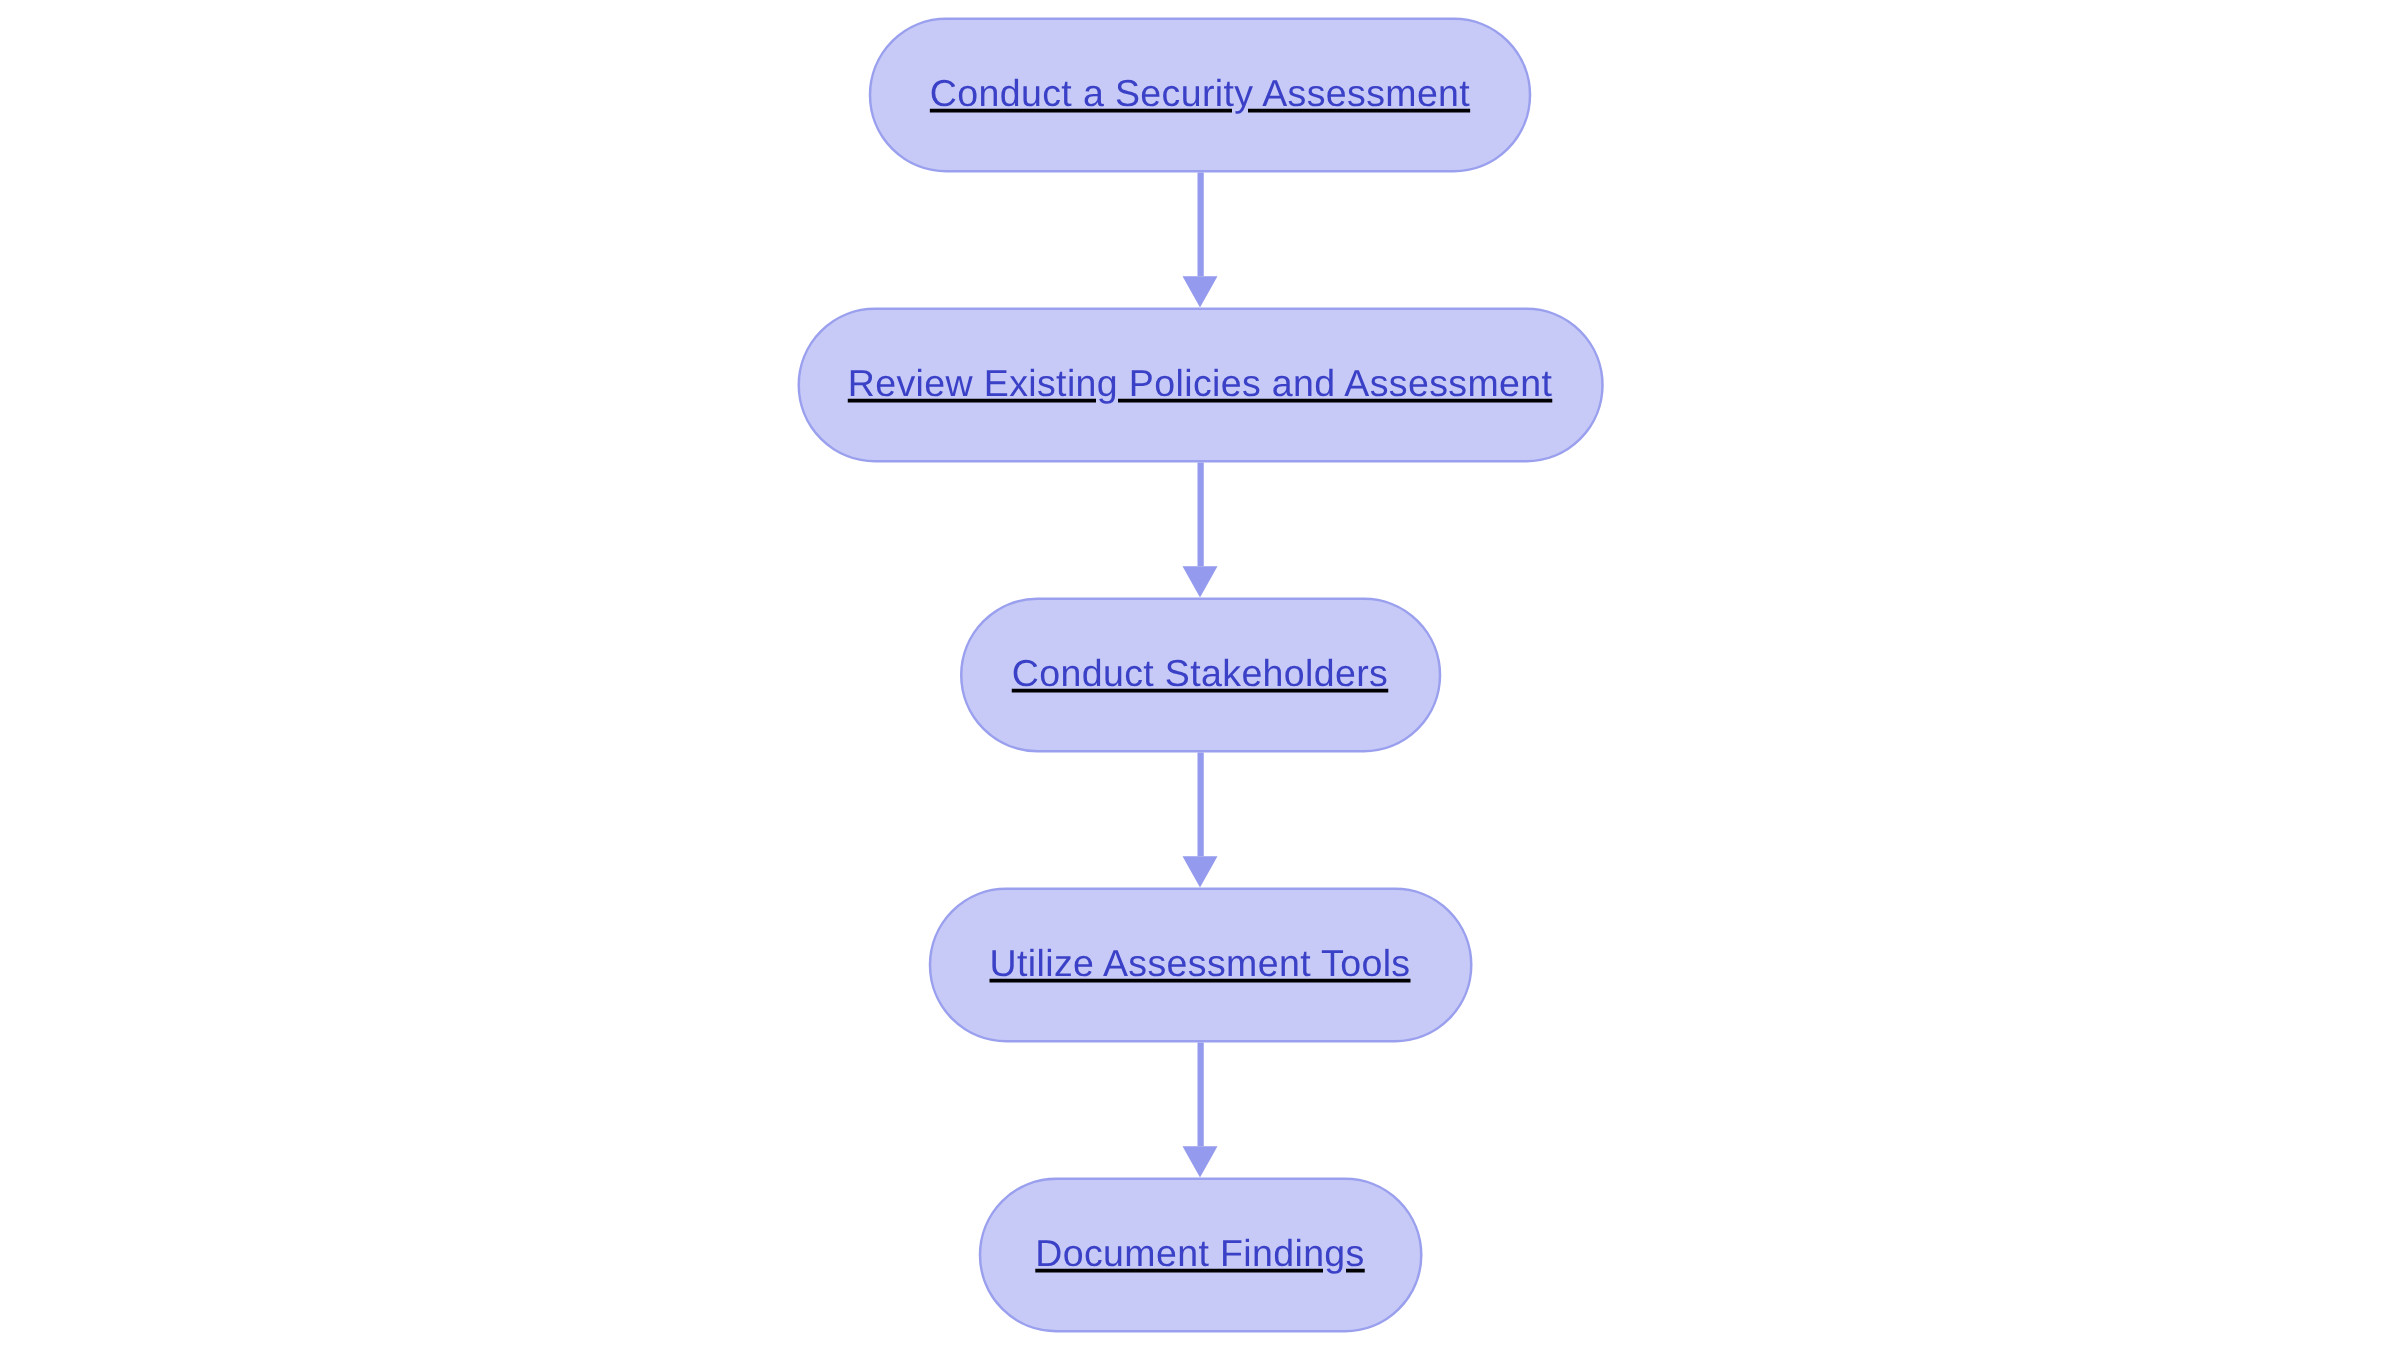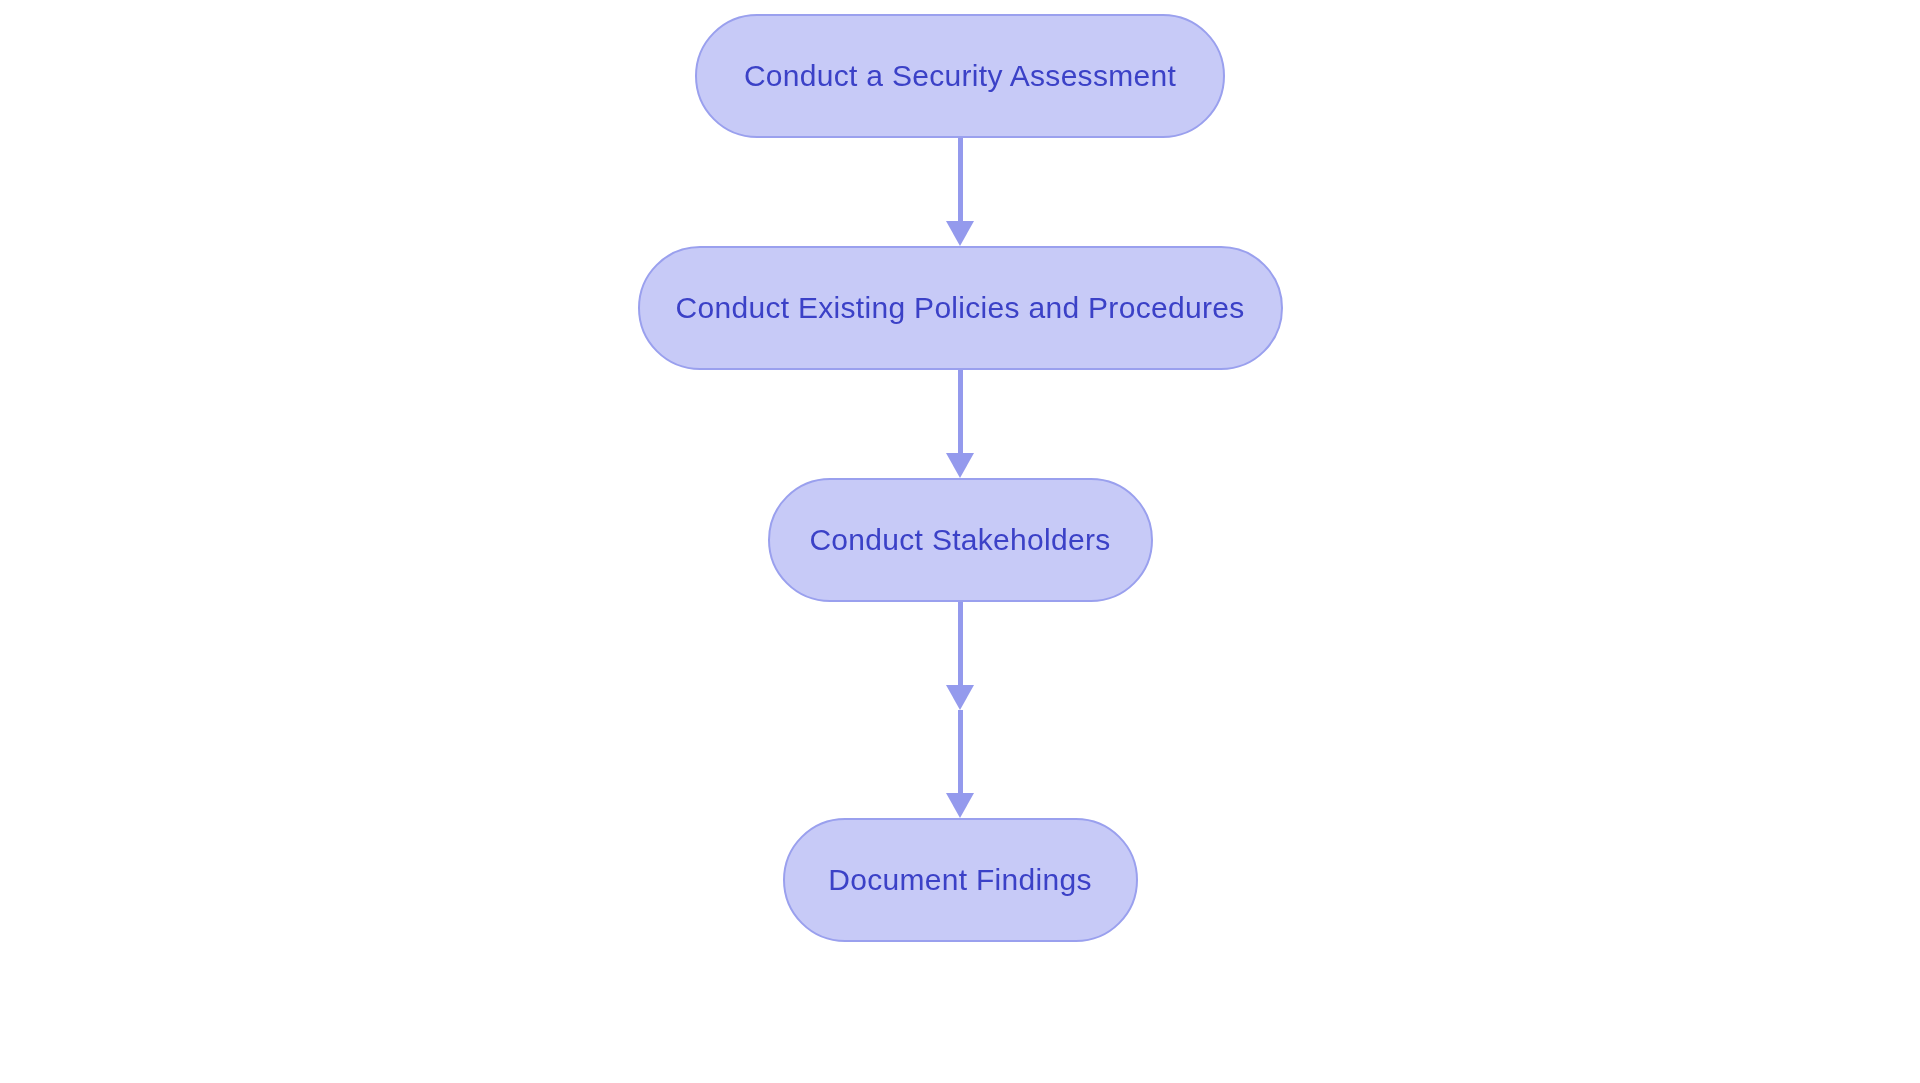--- a/index.html
+++ b/index.html
@@ -31,20 +31,21 @@
     height: 124px;
     min-width: 200px;
     display: flex;
     align-items: center;
     justify-content: center;
     padding: 0 46px;
     background: var(--node-fill, #c7caf7);
     border: 2px solid var(--node-border, #9aa0ee);
     border-radius: 62px;
     flex: 0 0 auto;
+    text-decoration: underline;
   }
 
   .node-label {
     font-size: 30px;
     font-weight: 400;
     letter-spacing: 0.3px;
     color: var(--node-text, #3b41c7);
     white-space: nowrap;
     text-align: center;
   }
@@ -81,37 +82,40 @@
     <div class="node" style="width:530px">
       <span class="node-label">Conduct a Security Assessment</span>
     </div>
 
     <div class="edge">
       <div class="edge-line"></div>
       <div class="edge-head"></div>
     </div>
 
     <div class="node" style="width:645px">
-      <span class="node-label">Conduct Existing Policies and Procedures</span>
+      <span class="node-label">Review Existing Policies and Assessment</span>
     </div>
 
     <div class="edge">
       <div class="edge-line"></div>
       <div class="edge-head"></div>
     </div>
 
     <div class="node" style="width:385px">
       <span class="node-label">Conduct Stakeholders</span>
     </div>
 
     <div class="edge">
       <div class="edge-line"></div>
       <div class="edge-head"></div>
     </div>
 
+    <div class="node" style="width:435px">
+      <span class="node-label">Utilize Assessment Tools</span>
+    </div>
 
     <div class="edge">
       <div class="edge-line"></div>
       <div class="edge-head"></div>
     </div>
 
     <div class="node" style="width:355px">
       <span class="node-label">Document Findings</span>
     </div>
 

